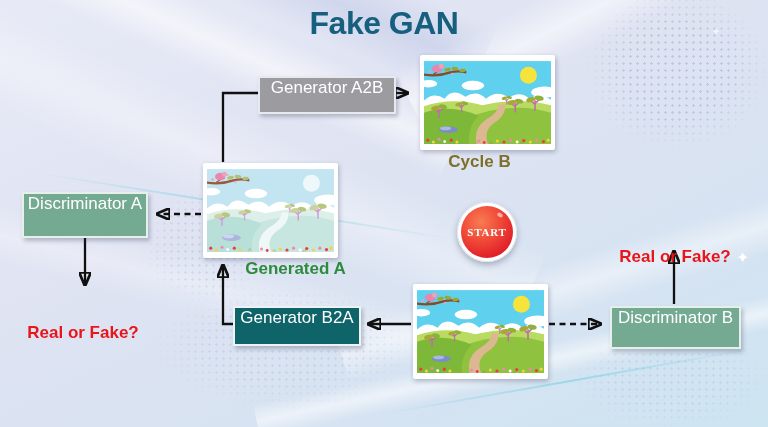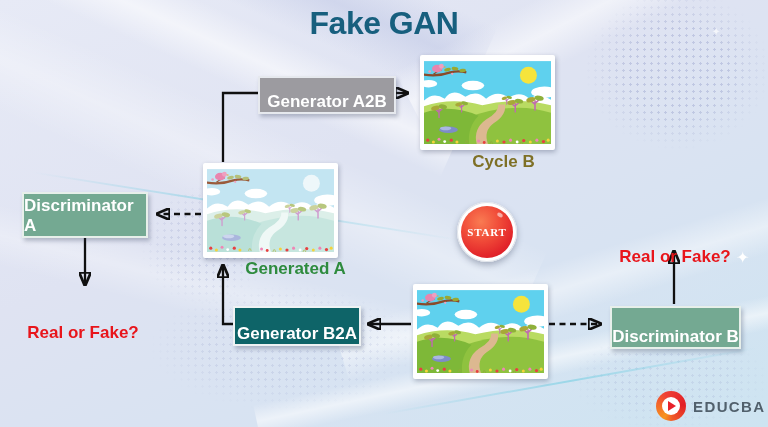--- a/index.html
+++ b/index.html
@@ -35,36 +35,36 @@
   .s1{left:736px;top:248px;font-size:16px;}
   .s2{left:712px;top:26px;font-size:10px;opacity:.7;}
   
   .connectors{position:absolute;left:0;top:0;z-index:2;}
   .connectors path{stroke:#101010;stroke-width:2.3;fill:none;}
   .connectors path.dash{stroke-dasharray:6 4.5;}
   
   .title{position:absolute;left:0;right:0;top:5px;text-align:center;z-index:4;
     font-size:32px;font-weight:800;letter-spacing:-.5px;color:#175f7e;}
   
-  .node{position:absolute;z-index:4;display:flex;align-items:flex-end;justify-content:center;
-    color:#fff;font-weight:700;font-size:17px;
+  .node{position:absolute;z-index:4;display:flex;align-items:flex-start;justify-content:center;
+    color:#fff;font-weight:400;font-size:17px;
     border:2px solid #e6e9ee;box-shadow:1.5px 2.5px 4px rgba(40,50,80,.28);}
   .gen-a2b{left:258px;top:76px;width:134px;height:34px;background:#9c9ba0;}
   .gen-b2a{left:233px;top:306px;width:124px;height:36px;background:#0e6468;border-color:#eef2f3;}
   .disc-a{left:22px;top:192px;width:122px;height:42px;background:#74a992;border-color:#e7efea;}
   .disc-b{left:610px;top:306px;width:127px;height:39px;background:#74a992;border-color:#e7efea;}
   
   .photo{position:absolute;z-index:3;background:#fff;padding:4px;border-radius:2px;
     box-shadow:1px 2px 5px rgba(40,50,80,.32);}
   .photo svg{display:block;width:127px;height:87px;}
   .photo-cycle-b{left:420px;top:55px;}
   .photo-generated-a{left:203px;top:163px;}
   .photo-input-b{left:413px;top:284px;}
   .img-label{position:absolute;z-index:4;font-weight:700;font-size:17px;text-align:center;}
-  .lbl-cycle-b{left:436px;top:152px;width:135px;color:#7e7026;}
+  .lbl-cycle-b{left:412px;top:152px;width:135px;color:#7e7026;}
   .lbl-generated-a{left:228px;top:259px;width:135px;color:#2e8b3e;}
   .lbl-input-b{left:413px;top:380px;width:135px;color:#2125d8;}
   .rof{position:absolute;z-index:4;text-align:center;color:#e8151b;font-weight:800;font-size:17px;margin-top:28px;}
   .rof-a{left:20px;top:295px;width:126px;}
   .rof-b{left:614px;top:219px;width:122px;}
   
   .start{position:absolute;left:457px;top:202px;width:60px;height:60px;z-index:4;
     border-radius:50%;background:#fff;display:flex;align-items:center;justify-content:center;
     box-shadow:0 3px 6px rgba(50,60,90,.35),inset 0 0 0 1px #dfe3ea;cursor:pointer;font-family:Liberation Serif, serif;}
   .start-core{position:relative;width:52px;height:52px;border-radius:50%;
@@ -224,22 +224,14 @@
   <div class="img-label lbl-cycle-b">Cycle B</div>
   <div class="img-label lbl-generated-a">Generated A</div>
 
   <div class="rof rof-a">Real or Fake?</div>
   <div class="rof rof-b">Real or Fake?</div>
 
   <div class="start">
     <div class="start-core">START</div>
   </div>
 
-  <div class="brand">
-    <div class="brand-mark">
-      <div class="brand-core">
-          <div class="brand-play"></div>
-        </div>
-    </div>
-    <div class="brand-text">EDUCBA</div>
-  </div>
 
 </div>
 
 </body></html>

